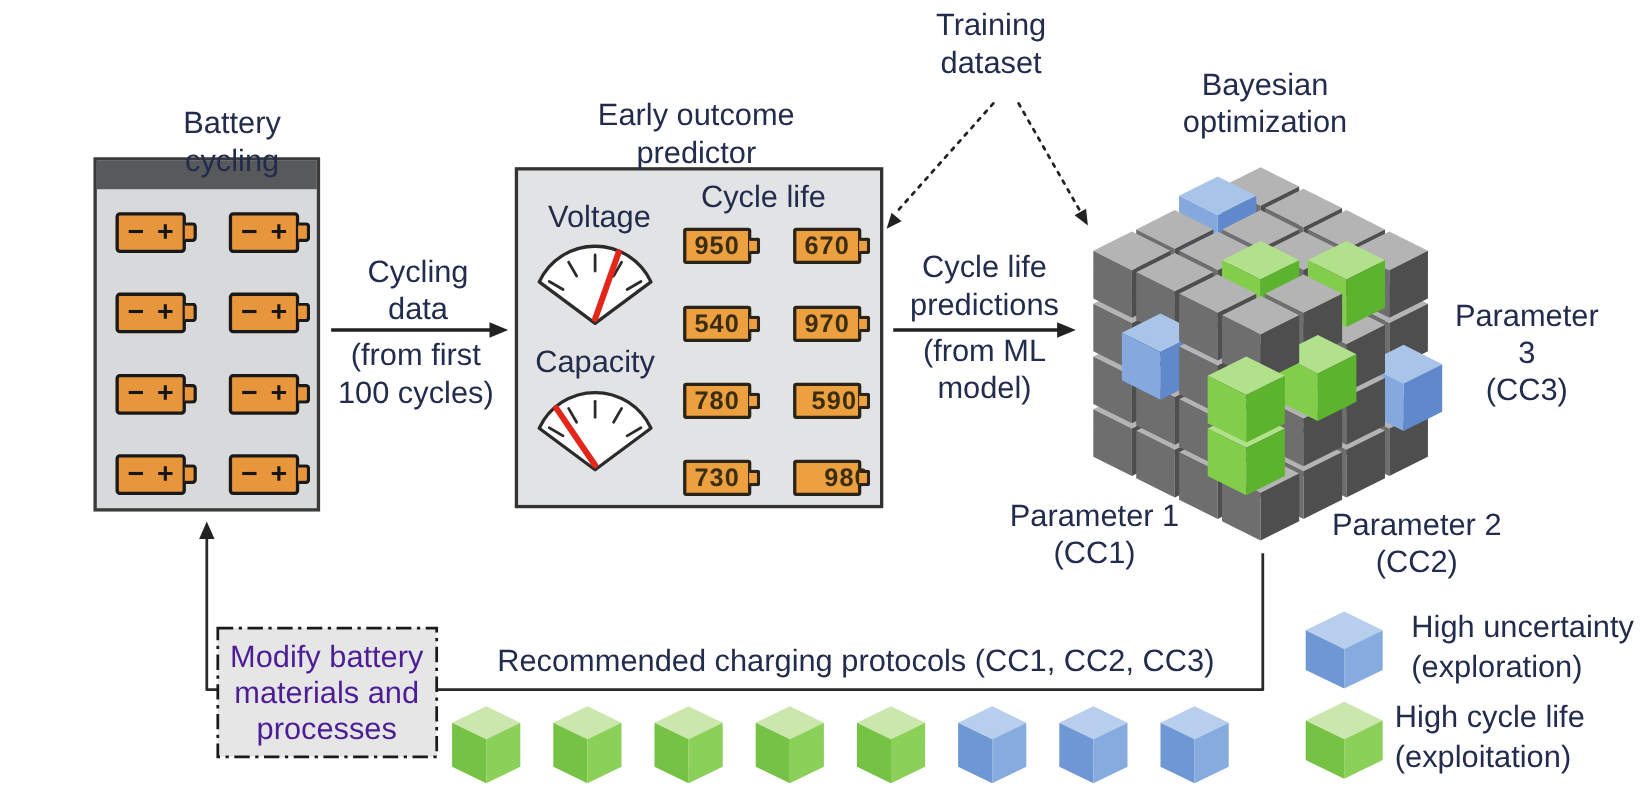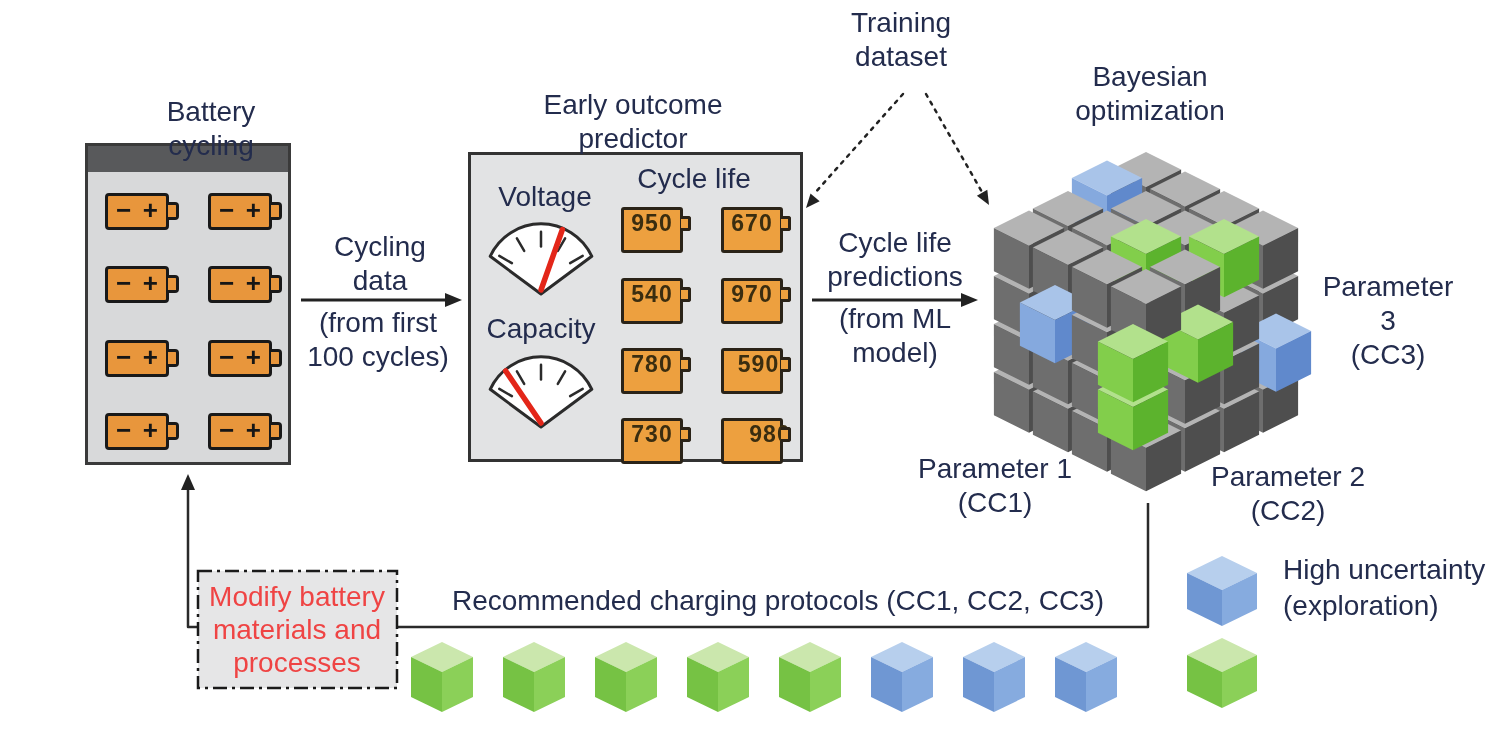--- a/index.html
+++ b/index.html
@@ -9,21 +9,21 @@
     font-family: "Liberation Sans", sans-serif; overflow: hidden;
   }
   .lbl {
     position: absolute; font-size: 28px; line-height: 1.22; color:#232c4d;
     white-space: pre-line; text-align: center; transform: translateX(-50%);
   }
   .lbl-left {
     position: absolute; font-size: 28px; line-height: 1.28; color:#232c4d;
     white-space: pre-line; text-align: left;
   }
-  .lbl-modify { color:#ef4444; line-height: 1.18; }
+  .lbl-modify { color:#4c1d95; line-height: 1.18; }
   #battery-box {
     position: absolute; left: 85px; top: 143px; width: 206px; height: 322px;
     background:#d8d9da; border: 3px solid #3a3a3a;
   }
   #battery-header {
     position: absolute; left: 0; top: 0; width: 100%; height: 26px; background:#58595b;
   }
   .bat {
     position: absolute; width: 64px; height: 37px;
     background:#e8963c; border: 3px solid #191919; border-radius: 4px;
@@ -36,21 +36,21 @@
   .nub {
     position: absolute; right: -13px; top: 6px; width: 11px; height: 18px;
     background:#e8963c; border: 3px solid #191919; border-left: none;
     border-radius: 0 4px 4px 0;
   }
   #predictor-box {
     position: absolute; left: 468px; top: 152px; width: 335px; height: 310px;
     background:#e2e3e4; border: 3px solid #333333;
   }
   .nbat {
-    position: absolute; width: 62px; height: 46px;
+    position: absolute; width: 62px; height: 33px;
     background:#eda03f; border: 3px solid #2a2318; border-radius: 3px;
     display: flex; align-items: flex-start; justify-content: center;
   }
   .nbat .num { font-size: 23px; font-weight: 700; color:#3a2d10; letter-spacing: 1px; }
   .nbat .nub2 {
     position: absolute; right: -11px; top: 6px; width: 10px; height: 15px;
     background:#eda03f; border: 3px solid #2a2318; border-left: none;
     border-radius: 0 3px 3px 0;
   }
   #overlay { position: absolute; left: 0; top: 0; }
@@ -455,14 +455,16 @@
   <div class="lbl" style="left:1288px; top:460px;">Parameter 2
 (CC2)</div>
   <div class="lbl" style="left:1388px; top:270px;">Parameter 3
 (CC3)</div>
   <div class="lbl lbl-modify" style="left:297px; top:580px;">Modify battery
 materials and
 processes</div>
   <div class="lbl" style="left:778px; top:584px;">Recommended charging protocols (CC1, CC2, CC3)</div>
   <div class="lbl-left" style="left:1268px; top:552px;margin-left:15px;">High uncertainty
 (exploration)</div>
+  <div class="lbl-left" style="left:1268px; top:634px;">High cycle life
+(exploitation)</div>
 
 </div>
 
 </body></html>

